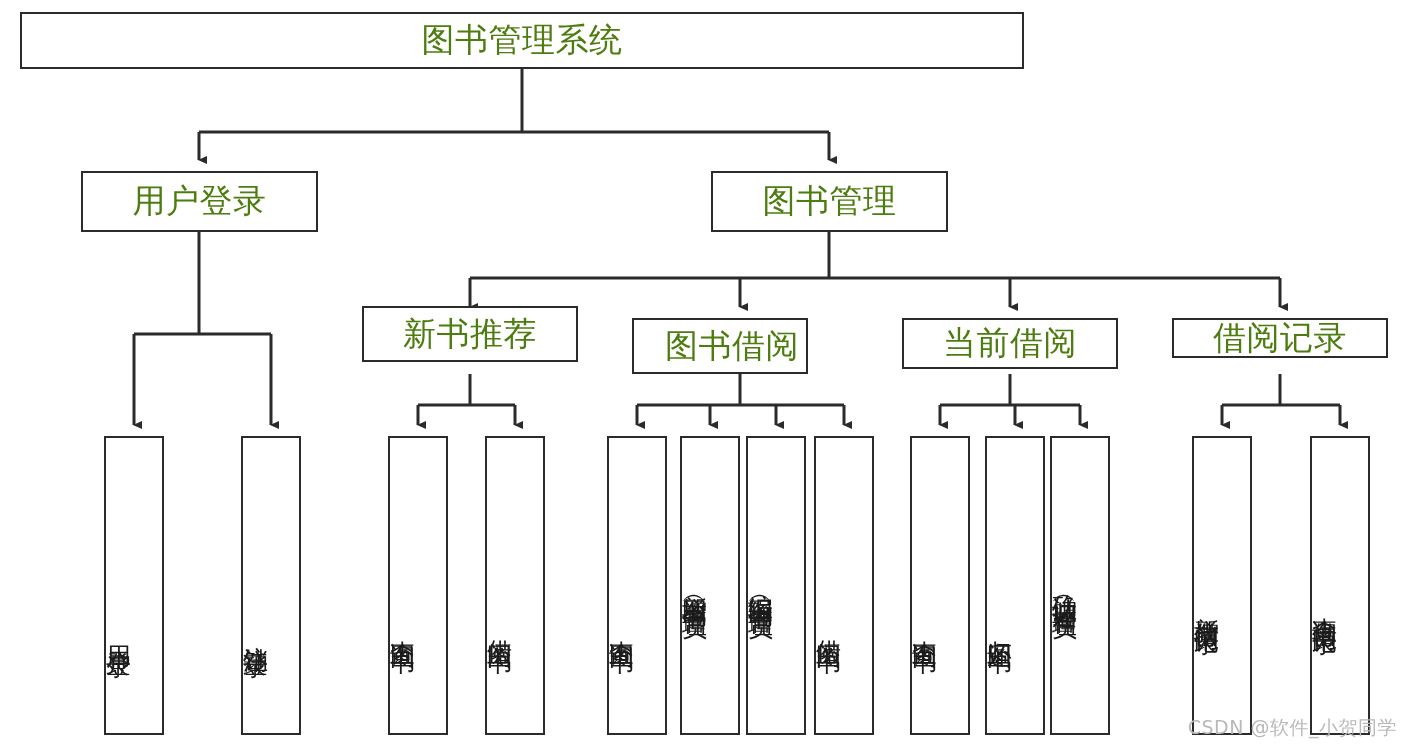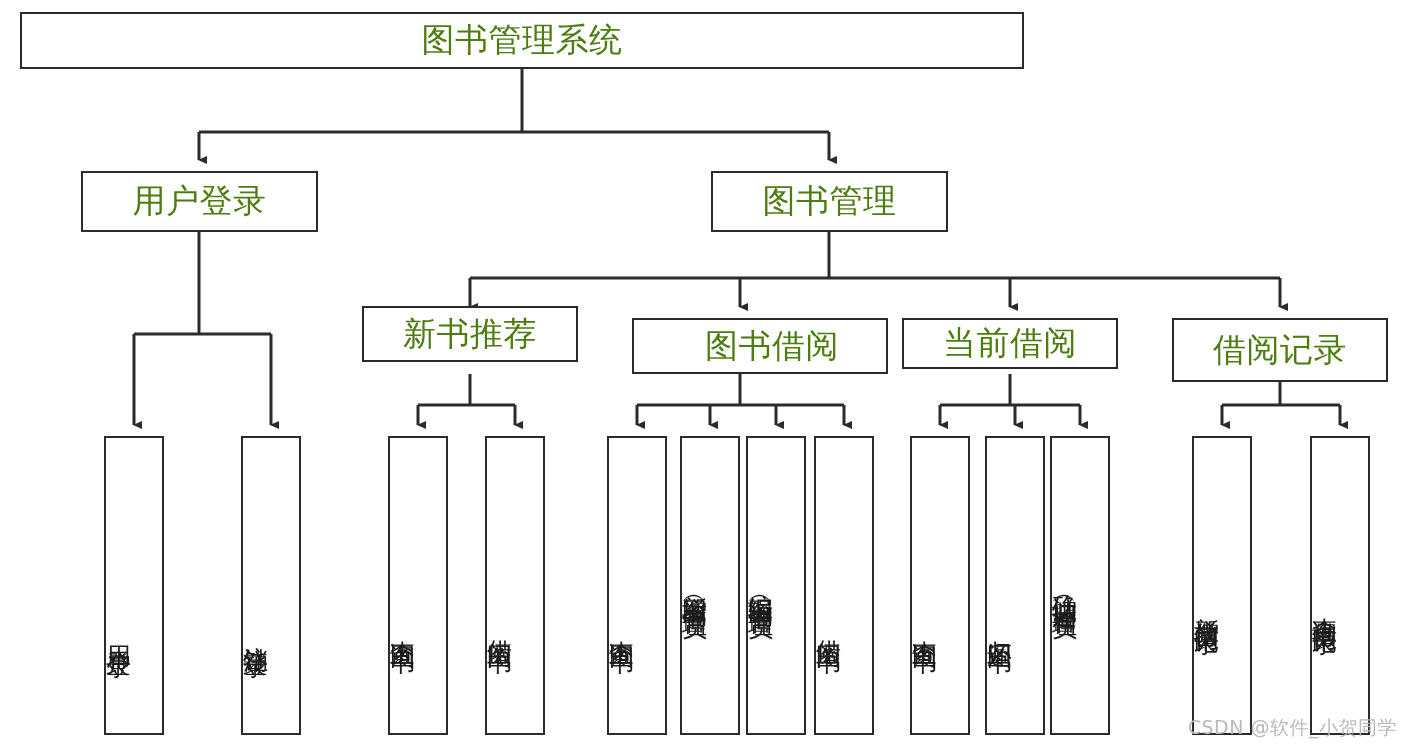--- a/index.html
+++ b/index.html
@@ -134,27 +134,27 @@
   <div class="node-box" style="left:81px; top:171px; width:237px; height:61px;">
     <span class="node-label-h">用户登录</span>
   </div>
   <div class="node-box" style="left:711px; top:171px; width:237px; height:61px;">
     <span class="node-label-h">图书管理</span>
   </div>
 
   <div class="node-box" style="left:362px; top:306px; width:216px; height:56px;">
     <span class="node-label-h">新书推荐</span>
   </div>
-  <div class="node-box" style="left:632px; top:318px; width:256px; height:56px;padding-left:24px;">
+  <div class="node-box" style="left:632px; top:318px; width:176px; height:56px;padding-left:24px;">
     <span class="node-label-h">图书借阅</span>
   </div>
   <div class="node-box" style="left:902px; top:318px; width:216px; height:51px;">
     <span class="node-label-h">当前借阅</span>
   </div>
-  <div class="node-box" style="left:1172px; top:318px; width:216px; height:64px;">
+  <div class="node-box" style="left:1172px; top:318px; width:216px; height:40px;">
     <span class="node-label-h">借阅记录</span>
   </div>
 
   <div class="node-box vertical" style="left:104px; top:436px; width:60px; height:299px; padding-top:92px;">
     <span class="node-label-v">用户登录</span>
   </div>
   <div class="node-box vertical" style="left:241px; top:436px; width:60px; height:299px; padding-top:92px;">
     <span class="node-label-v">注销登录</span>
   </div>
 

